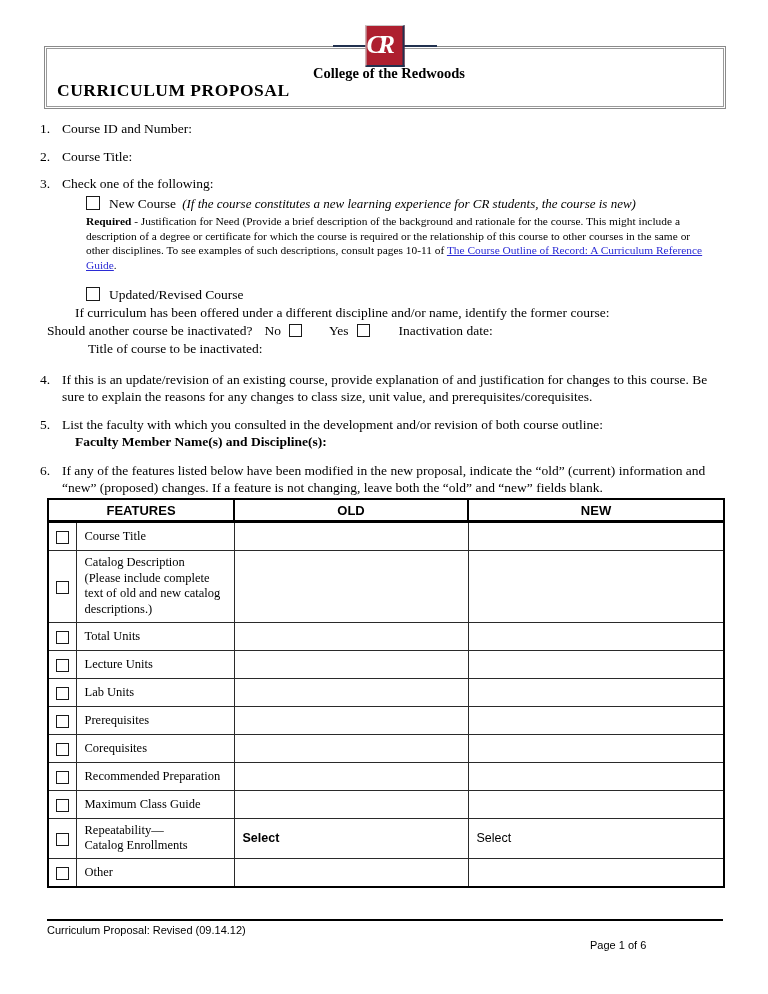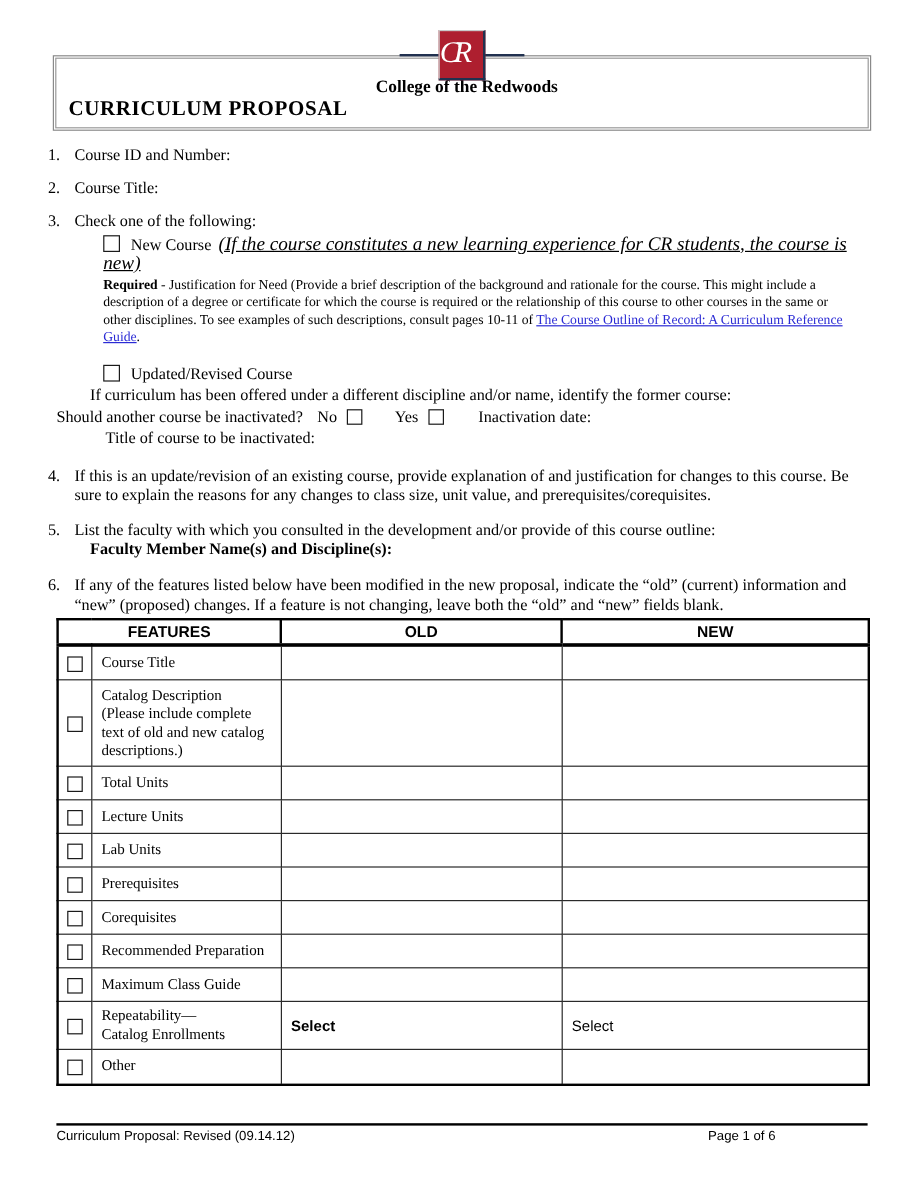--- a/index.html
+++ b/index.html
@@ -20,21 +20,21 @@
   .doc-title { text-align: left; font-weight: bold; font-size: 17.5px; line-height: 19px; letter-spacing: 0.5px; }
 
   .logo {
     position: absolute; left: 50%; top: -21px; transform: translateX(-50%);
     width: 39px; height: 42px; background: #ae1f2f;
     border-top: 1px solid #c9c9c9; border-left: 1px solid #c9c9c9;
     border-right: 2px solid #21314f; border-bottom: 2px solid #21314f;
     z-index: 3; text-align: center;
   }
   .logo-cr {
-    display: block; color: #fff; font-style: italic; font-weight: normal;
+    display: block; color: #fff; font-style: italic; font-weight: bold;
     font-size: 25px; line-height: 38px; letter-spacing: -5px; padding-right: 16px;
     font-family: "Liberation Serif", serif;
   }
   .logo-line { position: absolute; top: -1px; height: 2px; background: #21314f; z-index: 2; }
   .logo-line.left  { left: calc(50% - 52px); width: 34px; }
   .logo-line.right { right: calc(50% - 52px); width: 34px; }
 
   
   .q { display: flex; margin: 0 38px 0 40px; font-size: 13.5px; line-height: 16.5px; }
   .q-num { width: 22px; flex: none; }
@@ -45,21 +45,21 @@
   .mt16 { margin-top: 15px; }
 
   .checkbox {
     display: inline-block; width: 14px; height: 14px;
     border: 1.5px solid #1a1a1a; background: #fff; vertical-align: -2px;
   }
   .checkbox.small { width: 13px; height: 13px; }
 
   .check-row { margin-left: 24px; margin-top: 3px; }
   .check-row .cb-label { margin-left: 9px; }
-  .course-note { font-style: italic; font-size: 16px; margin-left: 6px; text-decoration: underline; }
+  .course-note { font-style: italic; font-size: 13px; margin-left: 6px; }
 
   .required-para {
     margin-left: 24px; margin-top: 2px; padding-right: 2px;
     font-size: 11.4px; line-height: 14.6px;
   }
   .doc-link { color: #2b2bd5; text-decoration: underline; cursor: pointer; }
 
   .updated-block { margin-top: 15px; }
   .former-line { margin-left: 13px; margin-top: 1px; }
   .inactivate-row { margin-left: -15px; margin-top: 2px; }
@@ -94,21 +94,21 @@
   tr.h29 { height: 29px; } tr.h28 { height: 28px; }
   tr.h72 { height: 72px; } tr.h34 { height: 34px; }
   .feat2 { display: block; }
 
   
   .footer-rule { width: 676px; margin: 31px 0 0 47px; border-top: 2.5px solid #000; }
   .footer {
     position: relative; margin: 3px 0 0 47px; width: 676px;
     font-family: "Liberation Sans", sans-serif; font-size: 11px; line-height: 13.5px;
   }
-  .footer .page-num { position: absolute; left: 543px; top: 0; }
+  .footer .page-num { position: absolute; left: 543px; top: 15px; }
 </style>
 </head>
 <body>
 
 <div class="page">
 
   <div class="header-wrap">
     <span class="logo-line left"></span>
     <span class="logo-line right"></span>
     <div class="logo">
@@ -155,21 +155,21 @@
   </div>
 
   <div class="q mt16">
     <span class="q-num">4.</span>
     <span class="q-text">If this is an update/revision of an existing course, provide explanation of and justification for changes to this course. Be sure to explain the reasons for any changes to class size, unit value, and prerequisites/corequisites.</span>
   </div>
 
   <div class="q mt12">
     <span class="q-num">5.</span>
     <div class="q-text">
-      <div>List the faculty with which you consulted in the development and/or provide of this course outline:</div>
+      <div>List the faculty with which you consulted in the development and/or revision of both course outline:</div>
       <div class="faculty-line">Faculty Member Name(s) and Discipline(s):</div>
     </div>
   </div>
 
   <div class="q mt13">
     <span class="q-num">6.</span>
     <span class="q-text">If any of the features listed below have been modified in the new proposal, indicate the “old” (current) information and “new” (proposed) changes.  If a feature is not changing, leave both the “old” and “new” fields blank.</span>
   </div>
 
   <table class="features">

